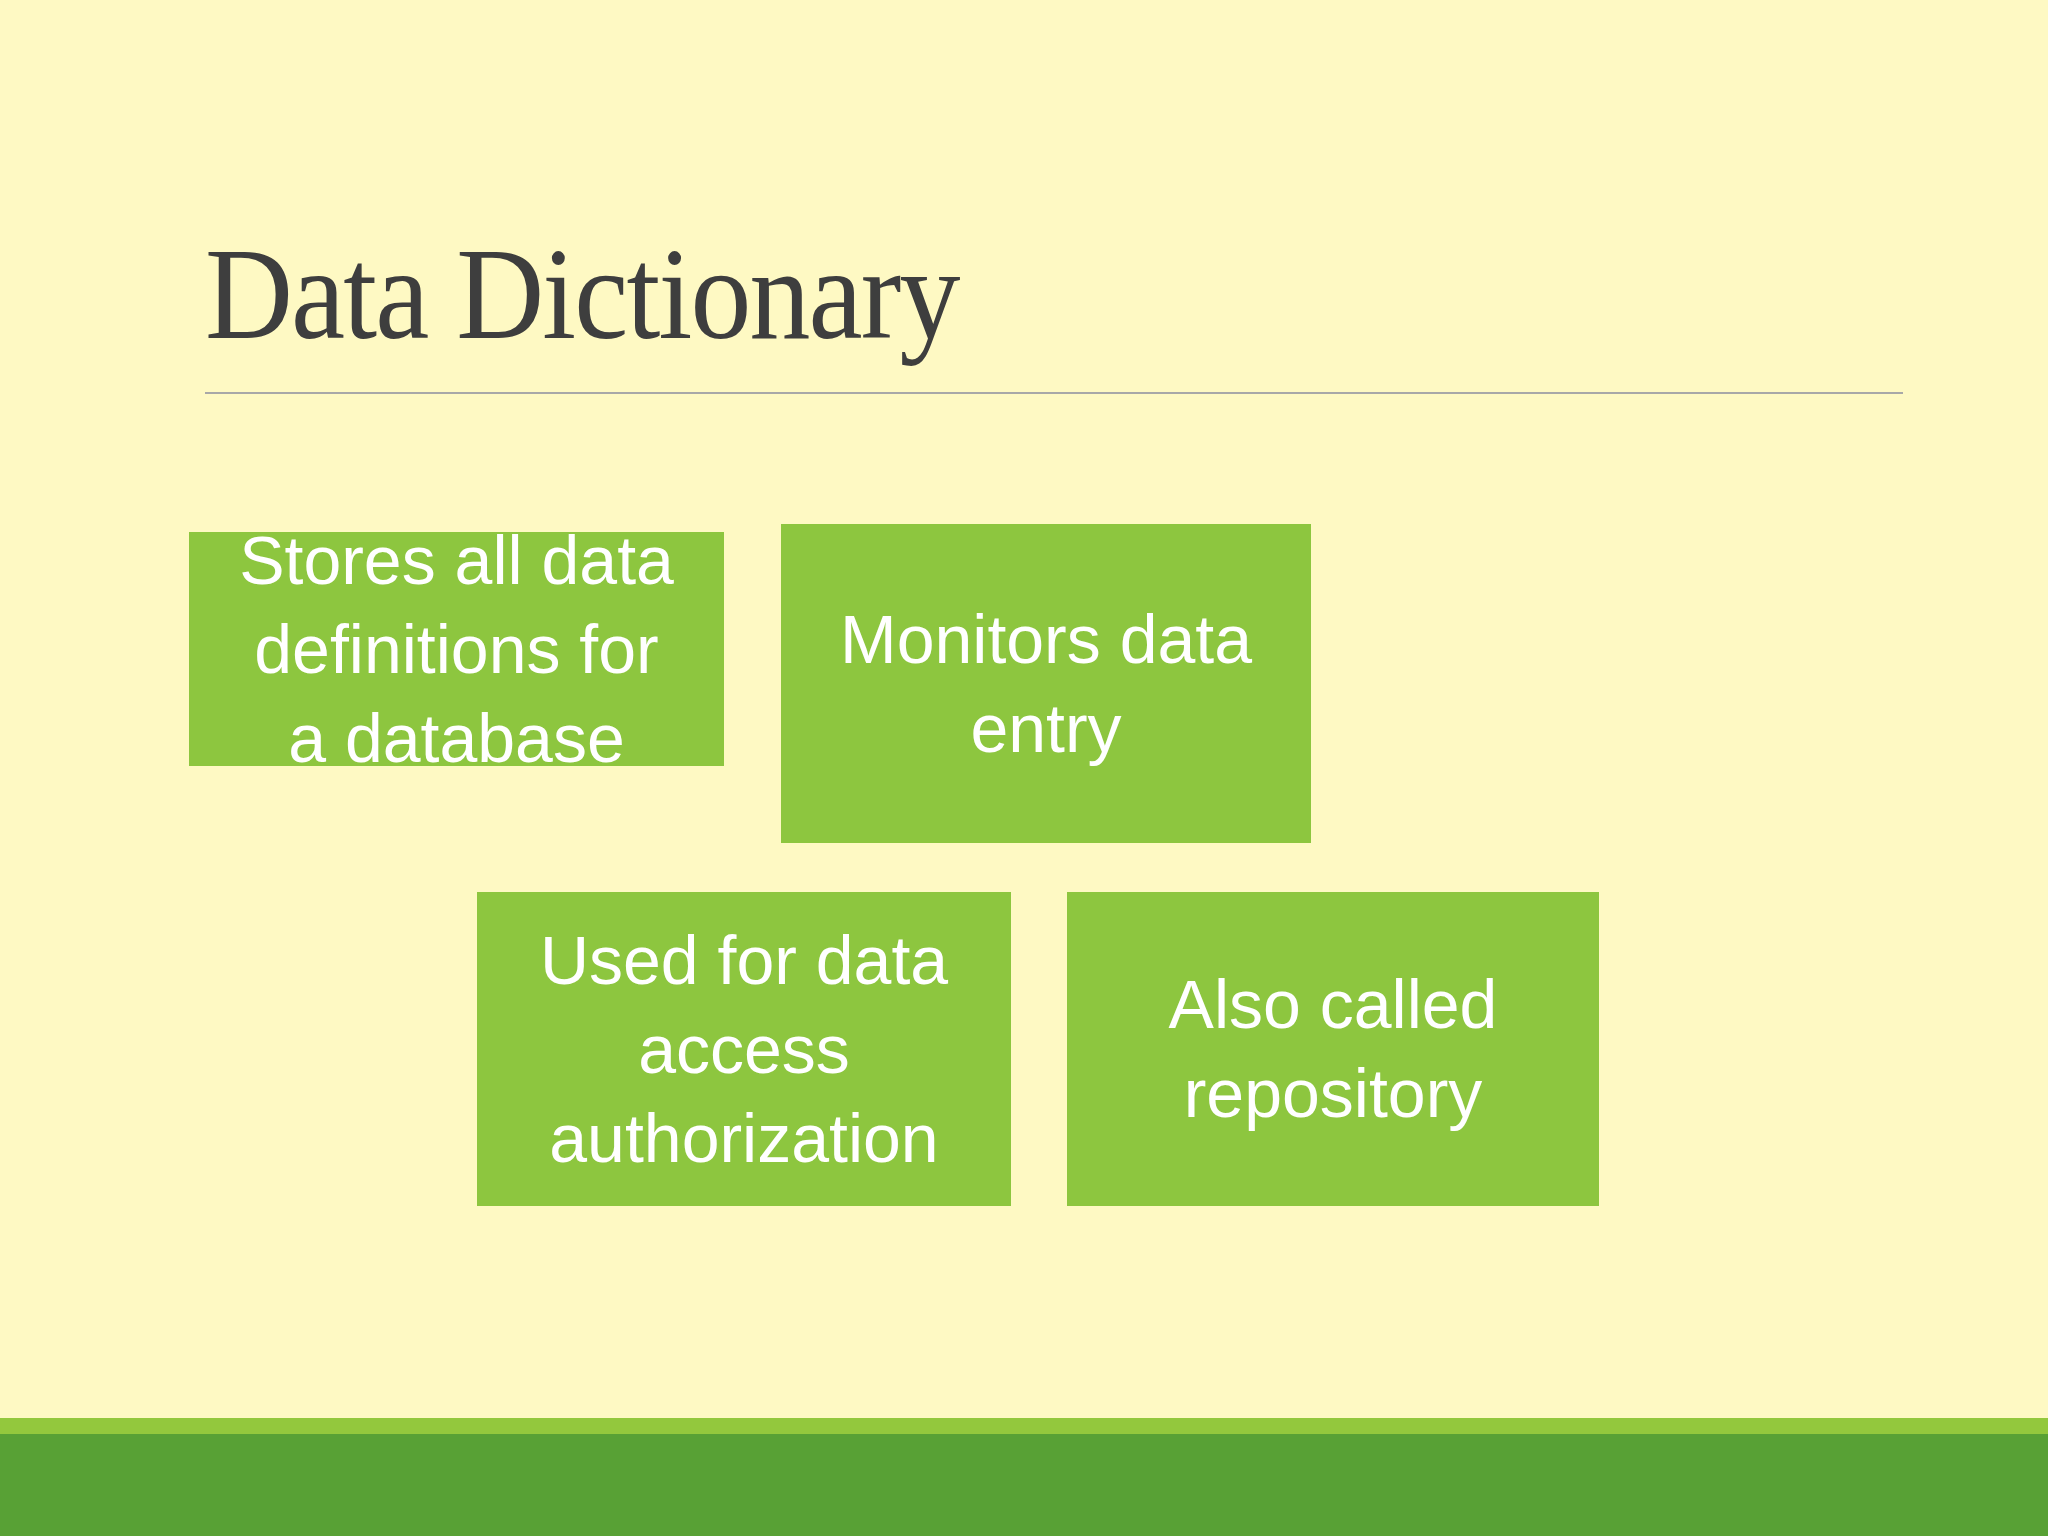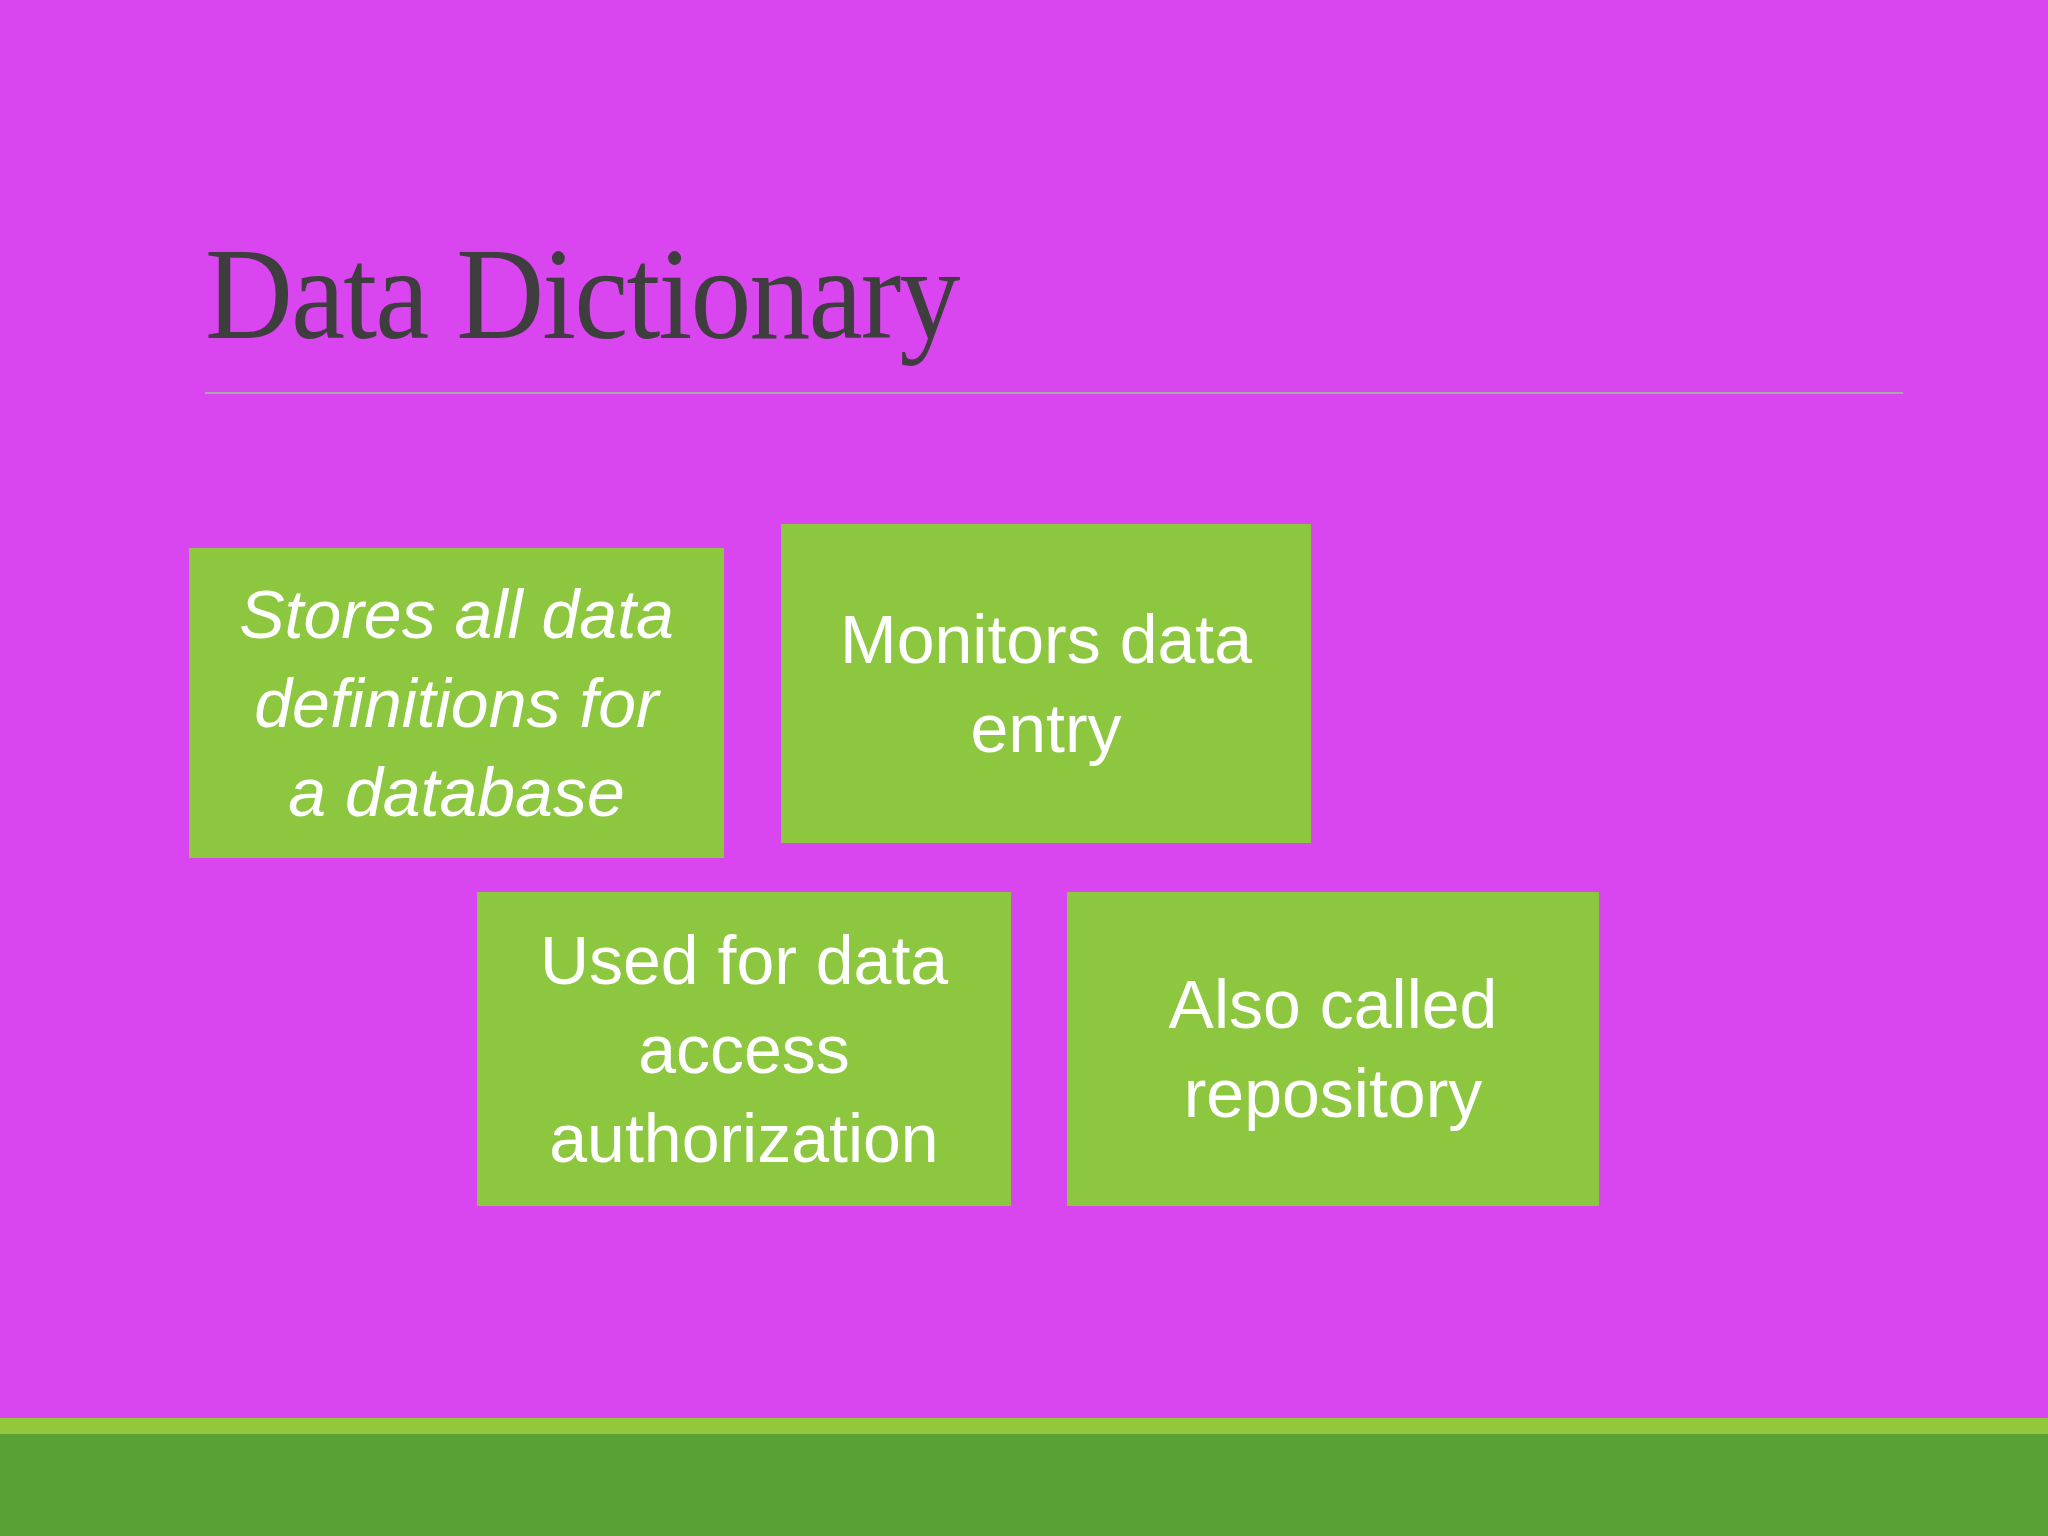--- a/index.html
+++ b/index.html
@@ -4,21 +4,21 @@
 <style>
   html, body {
     margin: 0;
     padding: 0;
     background: #ffffff;
   }
   .slide {
     position: relative;
     width: 2048px;
     height: 1536px;
-    background: #d946ef;
+    background: #fef9c3;
     overflow: hidden;
     font-family: "Liberation Sans", sans-serif;
   }
   .slide-title {
     position: absolute;
     left: 205px;
     top: 228px;
     font-family: "Liberation Serif", serif;
     font-weight: 400;
     font-size: 131px;
@@ -42,21 +42,21 @@
     background: #8dc63f;
     color: #ffffff;
     display: flex;
     align-items: center;
     justify-content: center;
     text-align: center;
     font-size: 68px;
     line-height: 89px;
     white-space: pre;
   }
-  .b1 { left: 189px;  top: 548px; width: 535px; height: 310px; font-style: italic; }
+  .b1 { left: 189px;  top: 532px; width: 535px; height: 234px; }
   .b2 { left: 781px;  top: 524px; width: 530px; height: 319px; }
   .b3 { left: 1364px; top: 524px; width: 535px; height: 319px; }
   .b4 { left: 477px;  top: 892px; width: 534px; height: 314px; }
   .b5 { left: 1067px; top: 892px; width: 532px; height: 314px; }
   .footer-strip {
     position: absolute;
     left: 0;
     top: 1418px;
     width: 2048px;
     height: 16px;

